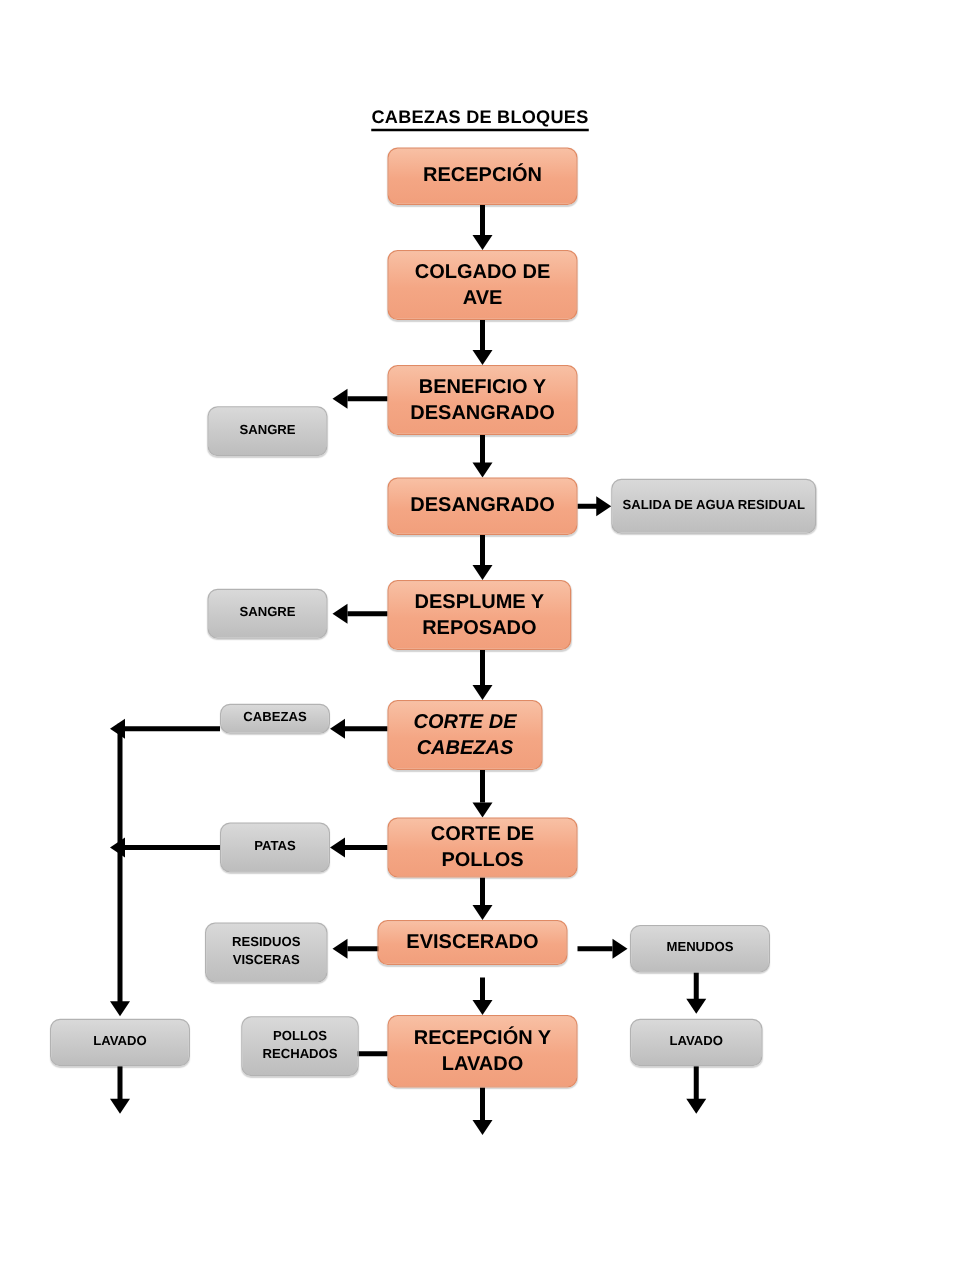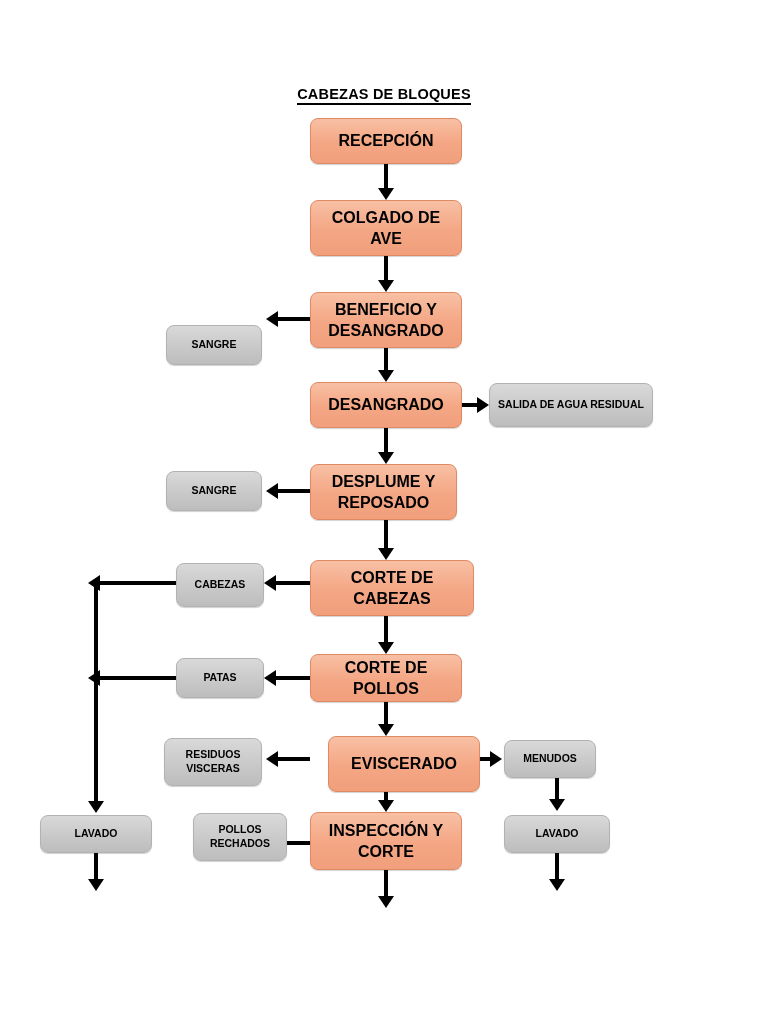--- a/index.html
+++ b/index.html
@@ -175,52 +175,52 @@
   </div>
   <div class="node main" style="left:310px; top:292px; width:152px; height:56px;">
     <span class="lbl">BENEFICIO Y DESANGRADO</span>
   </div>
   <div class="node main" style="left:310px; top:382px; width:152px; height:46px;">
     <span class="lbl">DESANGRADO</span>
   </div>
   <div class="node main" style="left:310px; top:464px; width:147px; height:56px;">
     <span class="lbl">DESPLUME Y REPOSADO</span>
   </div>
-  <div class="node main" style="left:310px; top:560px; width:164px; height:56px;">
+  <div class="node main" style="left:310px; top:560px; width:124px; height:56px;font-style:italic;">
     <span class="lbl">CORTE DE CABEZAS</span>
   </div>
   <div class="node main" style="left:310px; top:654px; width:152px; height:48px;">
     <span class="lbl">CORTE DE POLLOS</span>
   </div>
-  <div class="node main" style="left:328px; top:736px; width:152px; height:56px;">
+  <div class="node main" style="left:302px; top:736px; width:152px; height:36px;">
     <span class="lbl">EVISCERADO</span>
   </div>
   <div class="node main" style="left:310px; top:812px; width:152px; height:58px;">
-    <span class="lbl">INSPECCIÓN Y CORTE</span>
+    <span class="lbl">RECEPCIÓN Y LAVADO</span>
   </div>
 
   <div class="node side" style="left:166px; top:299px; width:96px; height:40px;margin-top:26px;">
     <span class="lbl">SANGRE</span>
   </div>
   <div class="node side" style="left:489px; top:383px; width:164px; height:44px;justify-content:center;">
     <span class="lbl">SALIDA DE AGUA RESIDUAL</span>
   </div>
   <div class="node side" style="left:166px; top:471px; width:96px; height:40px;">
     <span class="lbl">SANGRE</span>
   </div>
-  <div class="node side" style="left:176px; top:563px; width:88px; height:44px;">
+  <div class="node side" style="left:176px; top:563px; width:88px; height:24px;">
     <span class="lbl">CABEZAS</span>
   </div>
   <div class="node side" style="left:164px; top:738px; width:98px; height:48px;">
     <span class="lbl">RESIDUOS VISCERAS</span>
   </div>
   <div class="node side" style="left:176px; top:658px; width:88px; height:40px;">
     <span class="lbl">PATAS</span>
   </div>
-  <div class="node side" style="left:504px; top:740px; width:92px; height:38px;">
+  <div class="node side" style="left:504px; top:740px; width:112px; height:38px;">
     <span class="lbl">MENUDOS</span>
   </div>
   <div class="node side" style="left:168px; top:813px; width:94px; height:48px;margin-left:25px;">
     <span class="lbl">POLLOS RECHADOS</span>
   </div>
   <div class="node side" style="left:40px; top:815px; width:112px; height:38px;">
     <span class="lbl">LAVADO</span>
   </div>
   <div class="node side" style="left:504px; top:815px; width:106px; height:38px;">
     <span class="lbl">LAVADO</span>

